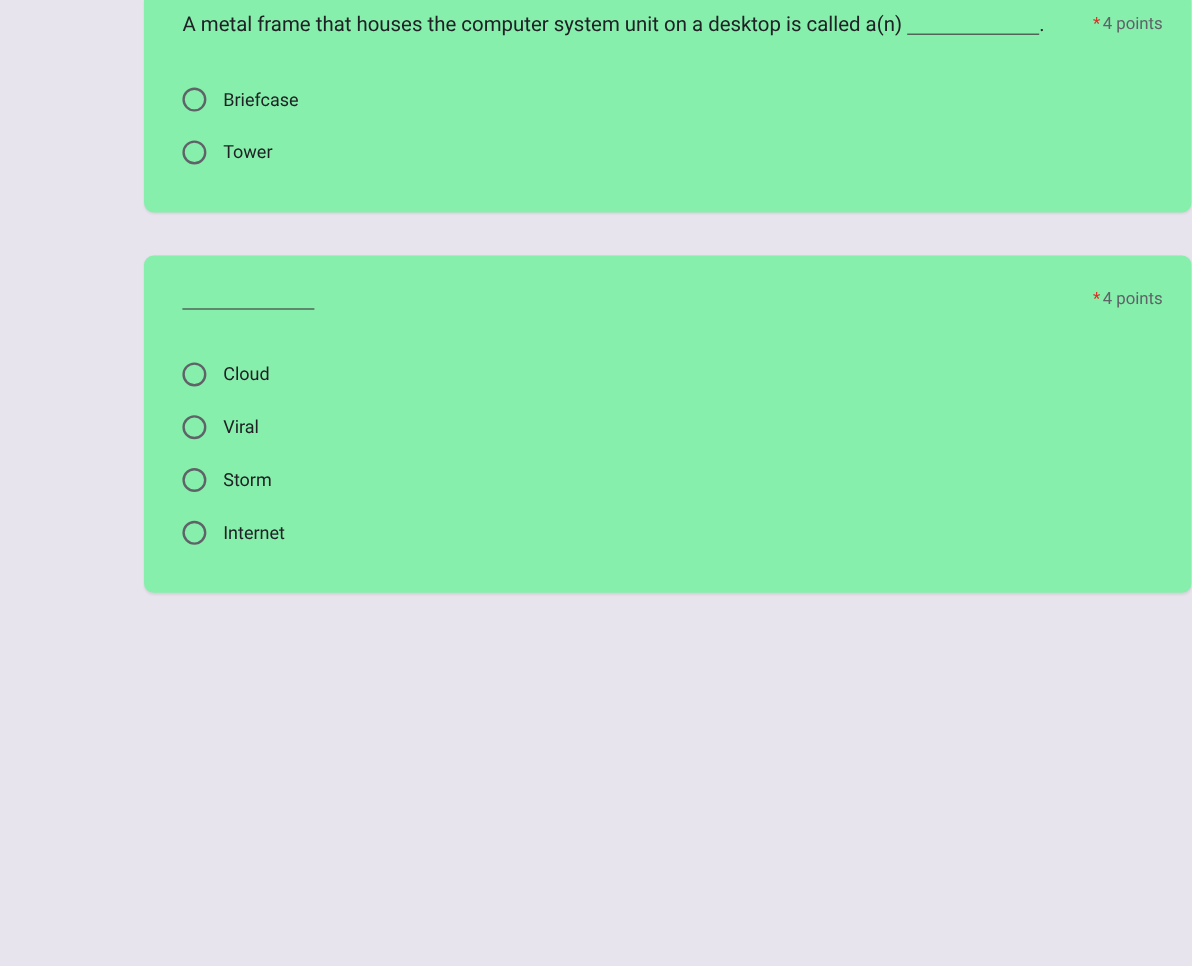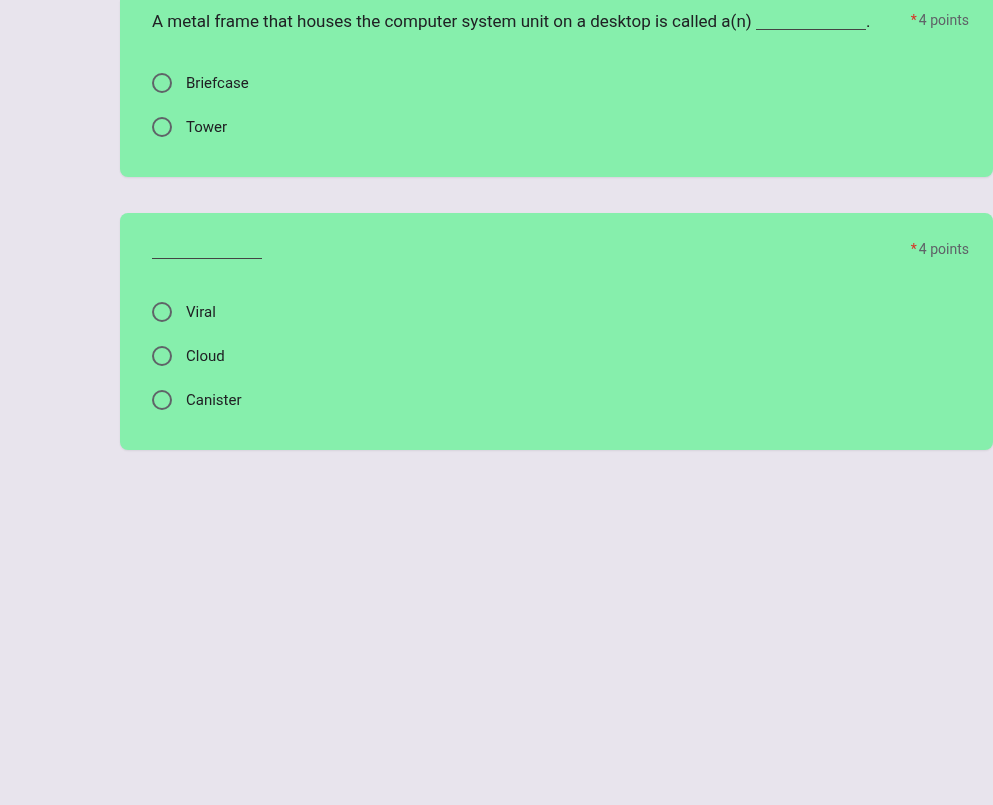--- a/index.html
+++ b/index.html
@@ -105,24 +105,28 @@
     <div class="qtext">
       <span class="blank"></span>
     </div>
     <div class="points">
       <span class="required">*</span><span>4 points</span>
     </div>
   </div>
   <div class="options">
     <div class="option">
       <div class="radio"></div>
+      <div class="option-label">Cloud</div>
+    </div>
+    <div class="option">
+      <div class="radio"></div>
       <div class="option-label">Viral</div>
     </div>
     <div class="option">
       <div class="radio"></div>
-      <div class="option-label">Cloud</div>
+      <div class="option-label">Storm</div>
     </div>
     <div class="option">
       <div class="radio"></div>
-      <div class="option-label">Canister</div>
+      <div class="option-label">Internet</div>
     </div>
   </div>
 </div>
 
 </body></html>

